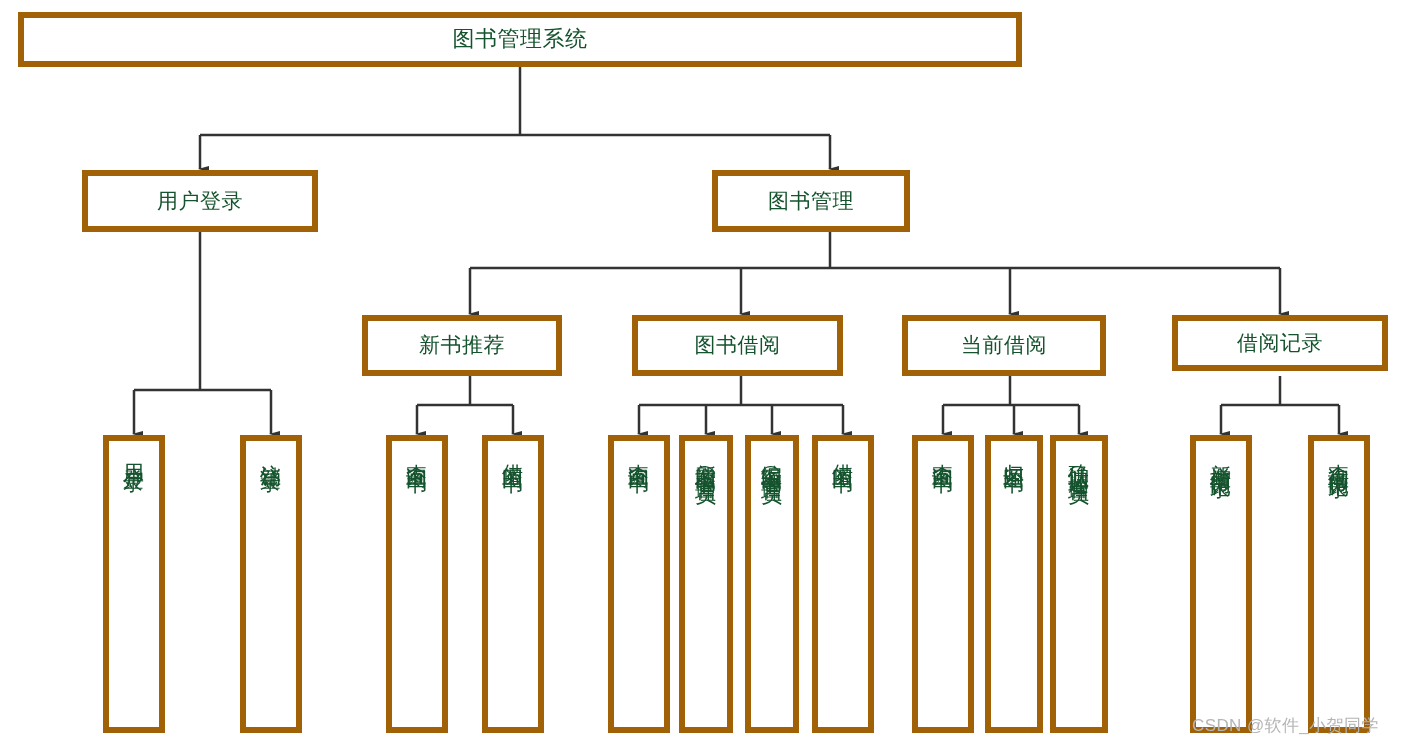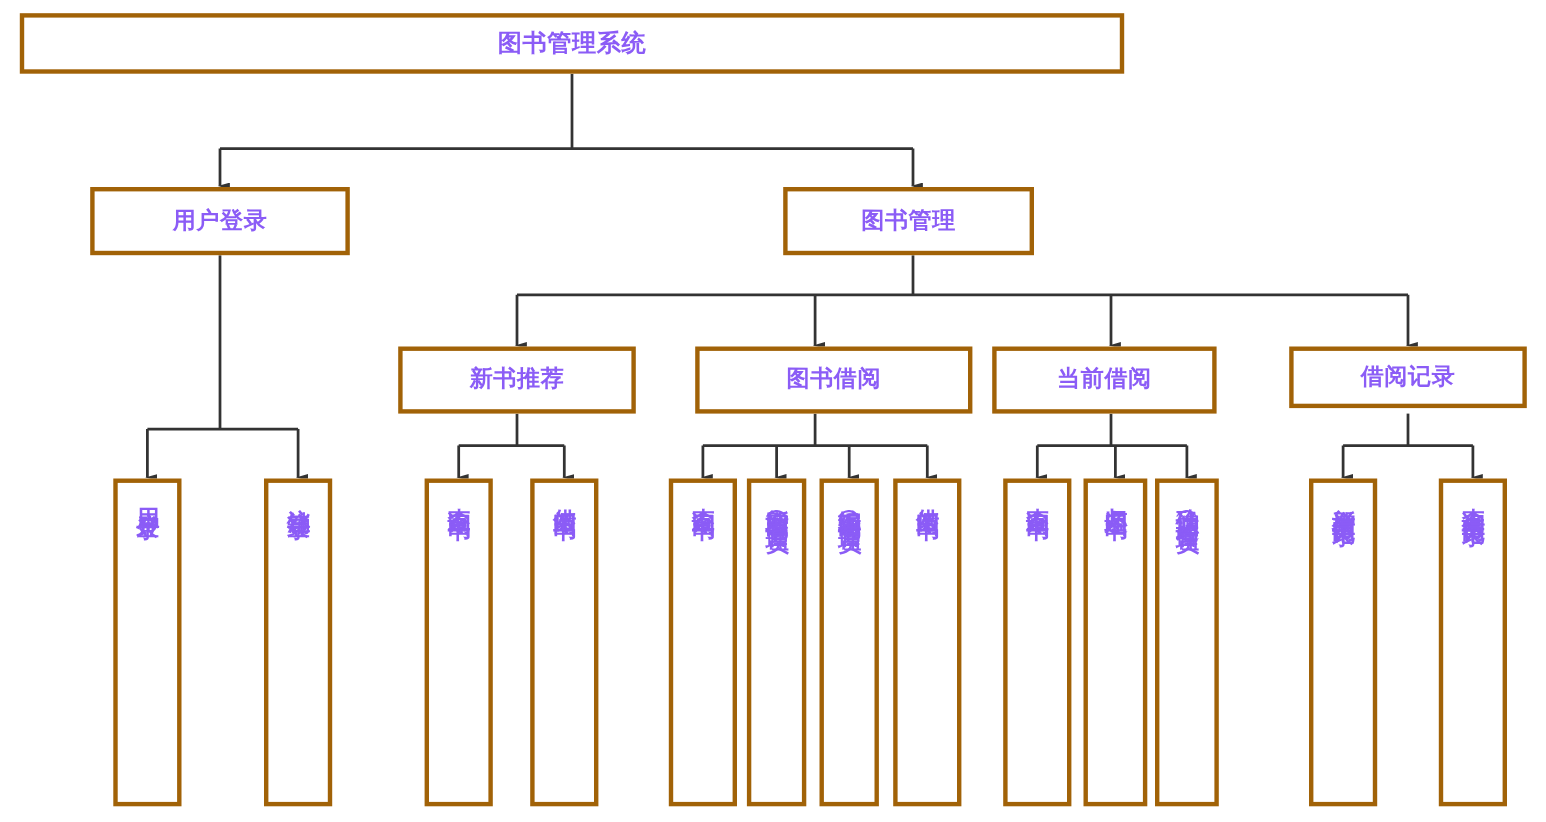--- a/index.html
+++ b/index.html
@@ -23,26 +23,25 @@
     left: 0;
     top: 0;
     width: 1405px;
     height: 747px;
     pointer-events: none;
   }
   .node {
     position: absolute;
     box-sizing: border-box;
     background: #ffffff;
-    border: 4px solid #a16207;
+    border: 6px solid #a16207;
     display: flex;
     align-items: center;
     justify-content: center;
-    color: #8b5cf6;
-    font-weight: bold;
+    color: #14532d;
   }
   .node .label {
     display: block;
     text-align: center;
     line-height: 1.28;
     letter-spacing: 0.5px;
   }
   .node.horiz .label {
     writing-mode: horizontal-tb;
     font-size: 21px;
@@ -116,27 +115,27 @@
         <path d="M1339,405 L1339,434" marker-end="url(#arrow)"></path>
       </g>
   </svg>
   <div id="node-layer">
       <div class="node horiz root" style="left: 18px; top: 12px; width: 1004px; height: 55px;">
         <span class="label">图书管理系统</span>
       </div>
       <div class="node horiz" style="left: 82px; top: 170px; width: 236px; height: 62px;">
         <span class="label">用户登录</span>
       </div>
-      <div class="node horiz" style="left: 712px; top: 170px; width: 228px; height: 62px;">
+      <div class="node horiz" style="left: 712px; top: 170px; width: 198px; height: 62px;">
         <span class="label">图书管理</span>
       </div>
-      <div class="node horiz" style="left: 362px; top: 315px; width: 216px; height: 61px;">
+      <div class="node horiz" style="left: 362px; top: 315px; width: 200px; height: 61px;">
         <span class="label">新书推荐</span>
       </div>
-      <div class="node horiz" style="left: 632px; top: 315px; width: 252px; height: 61px;">
+      <div class="node horiz" style="left: 632px; top: 315px; width: 211px; height: 61px;">
         <span class="label">图书借阅</span>
       </div>
       <div class="node horiz" style="left: 902px; top: 315px; width: 204px; height: 61px;">
         <span class="label">当前借阅</span>
       </div>
       <div class="node horiz" style="left: 1172px; top: 315px; width: 216px; height: 56px;">
         <span class="label">借阅记录</span>
       </div>
       <div class="node vert" style="left: 103px; top: 435px; width: 62px; height: 298px;">
         <span class="label">用户登录</span>
@@ -171,13 +170,14 @@
       <div class="node vert" style="left: 1050px; top: 435px; width: 58px; height: 298px;">
         <span class="label">确认归还（管理员）</span>
       </div>
       <div class="node vert" style="left: 1190px; top: 435px; width: 62px; height: 298px;">
         <span class="label">新增借阅记录</span>
       </div>
       <div class="node vert" style="left: 1308px; top: 435px; width: 62px; height: 298px;">
         <span class="label">查询借阅记录</span>
       </div>
     </div>
+  <div class="watermark" style="left:1192px; top:714px;">CSDN @软件_小贺同学</div>
 </div>
 
 </body></html>

